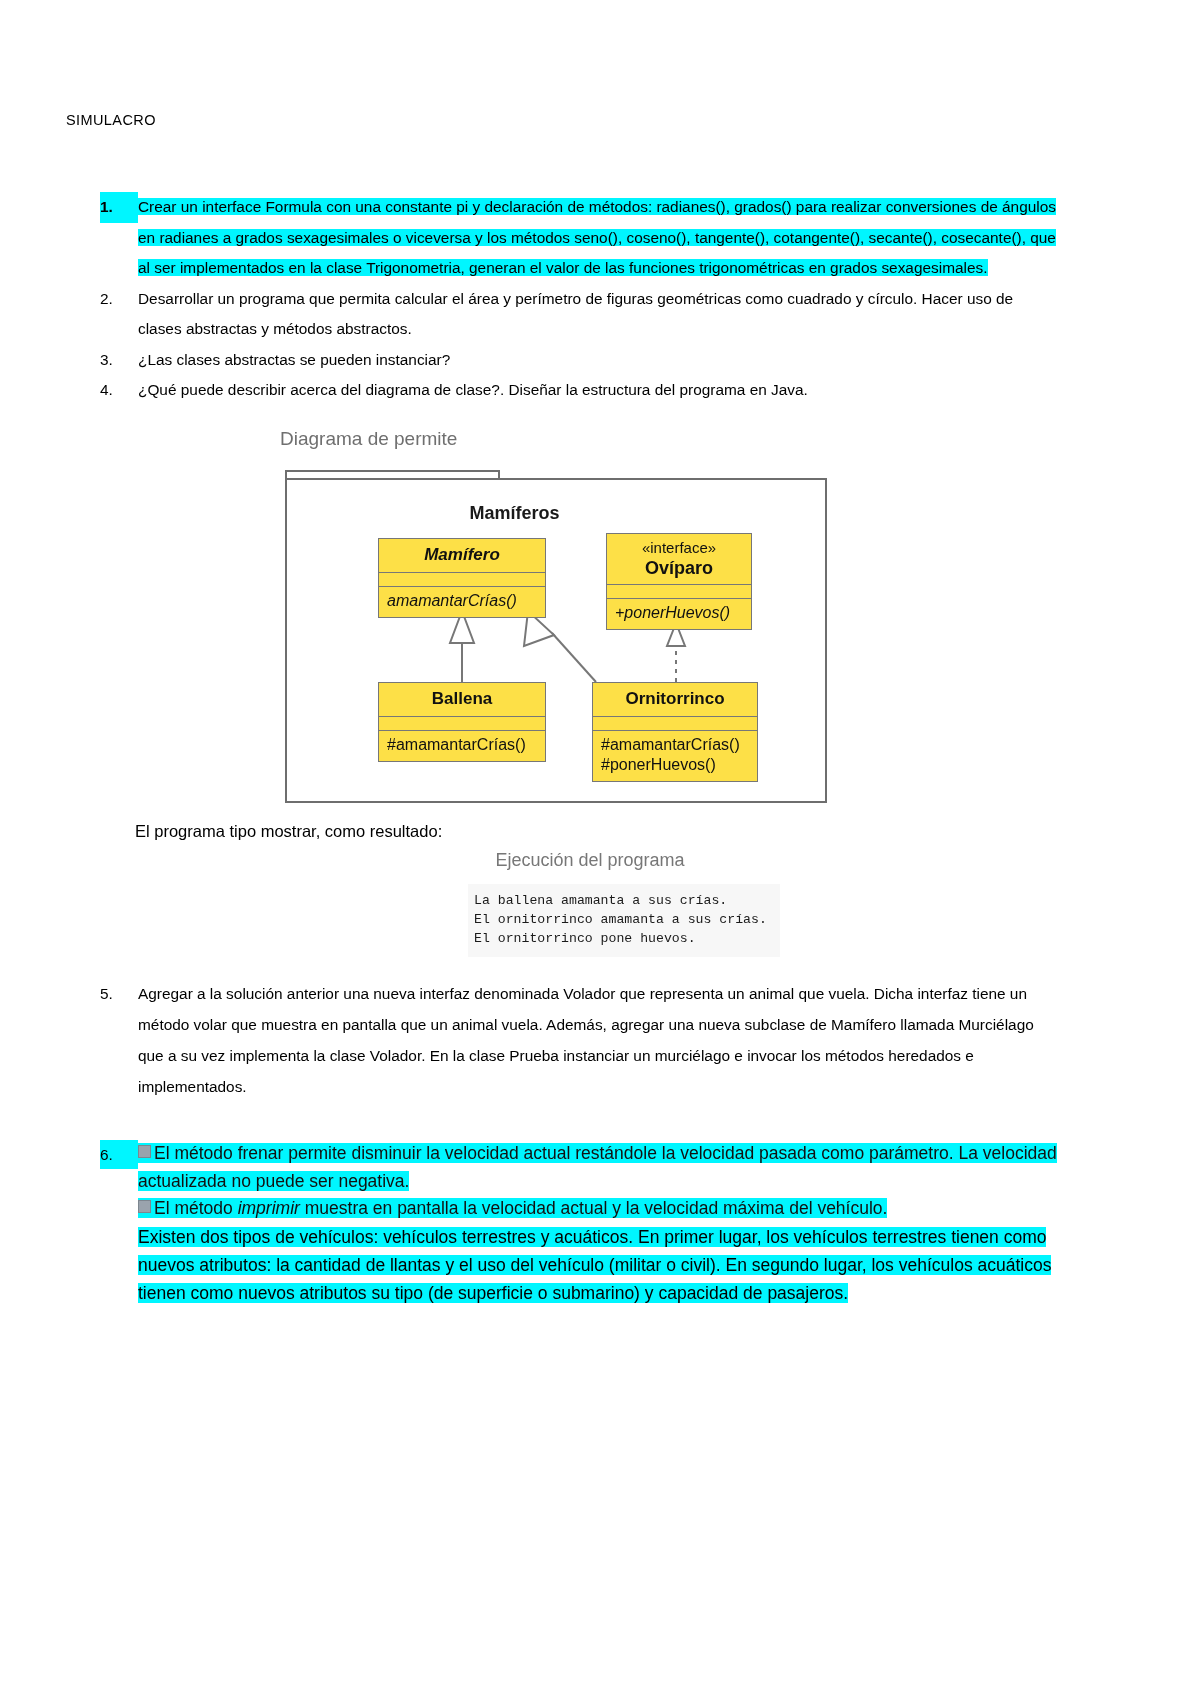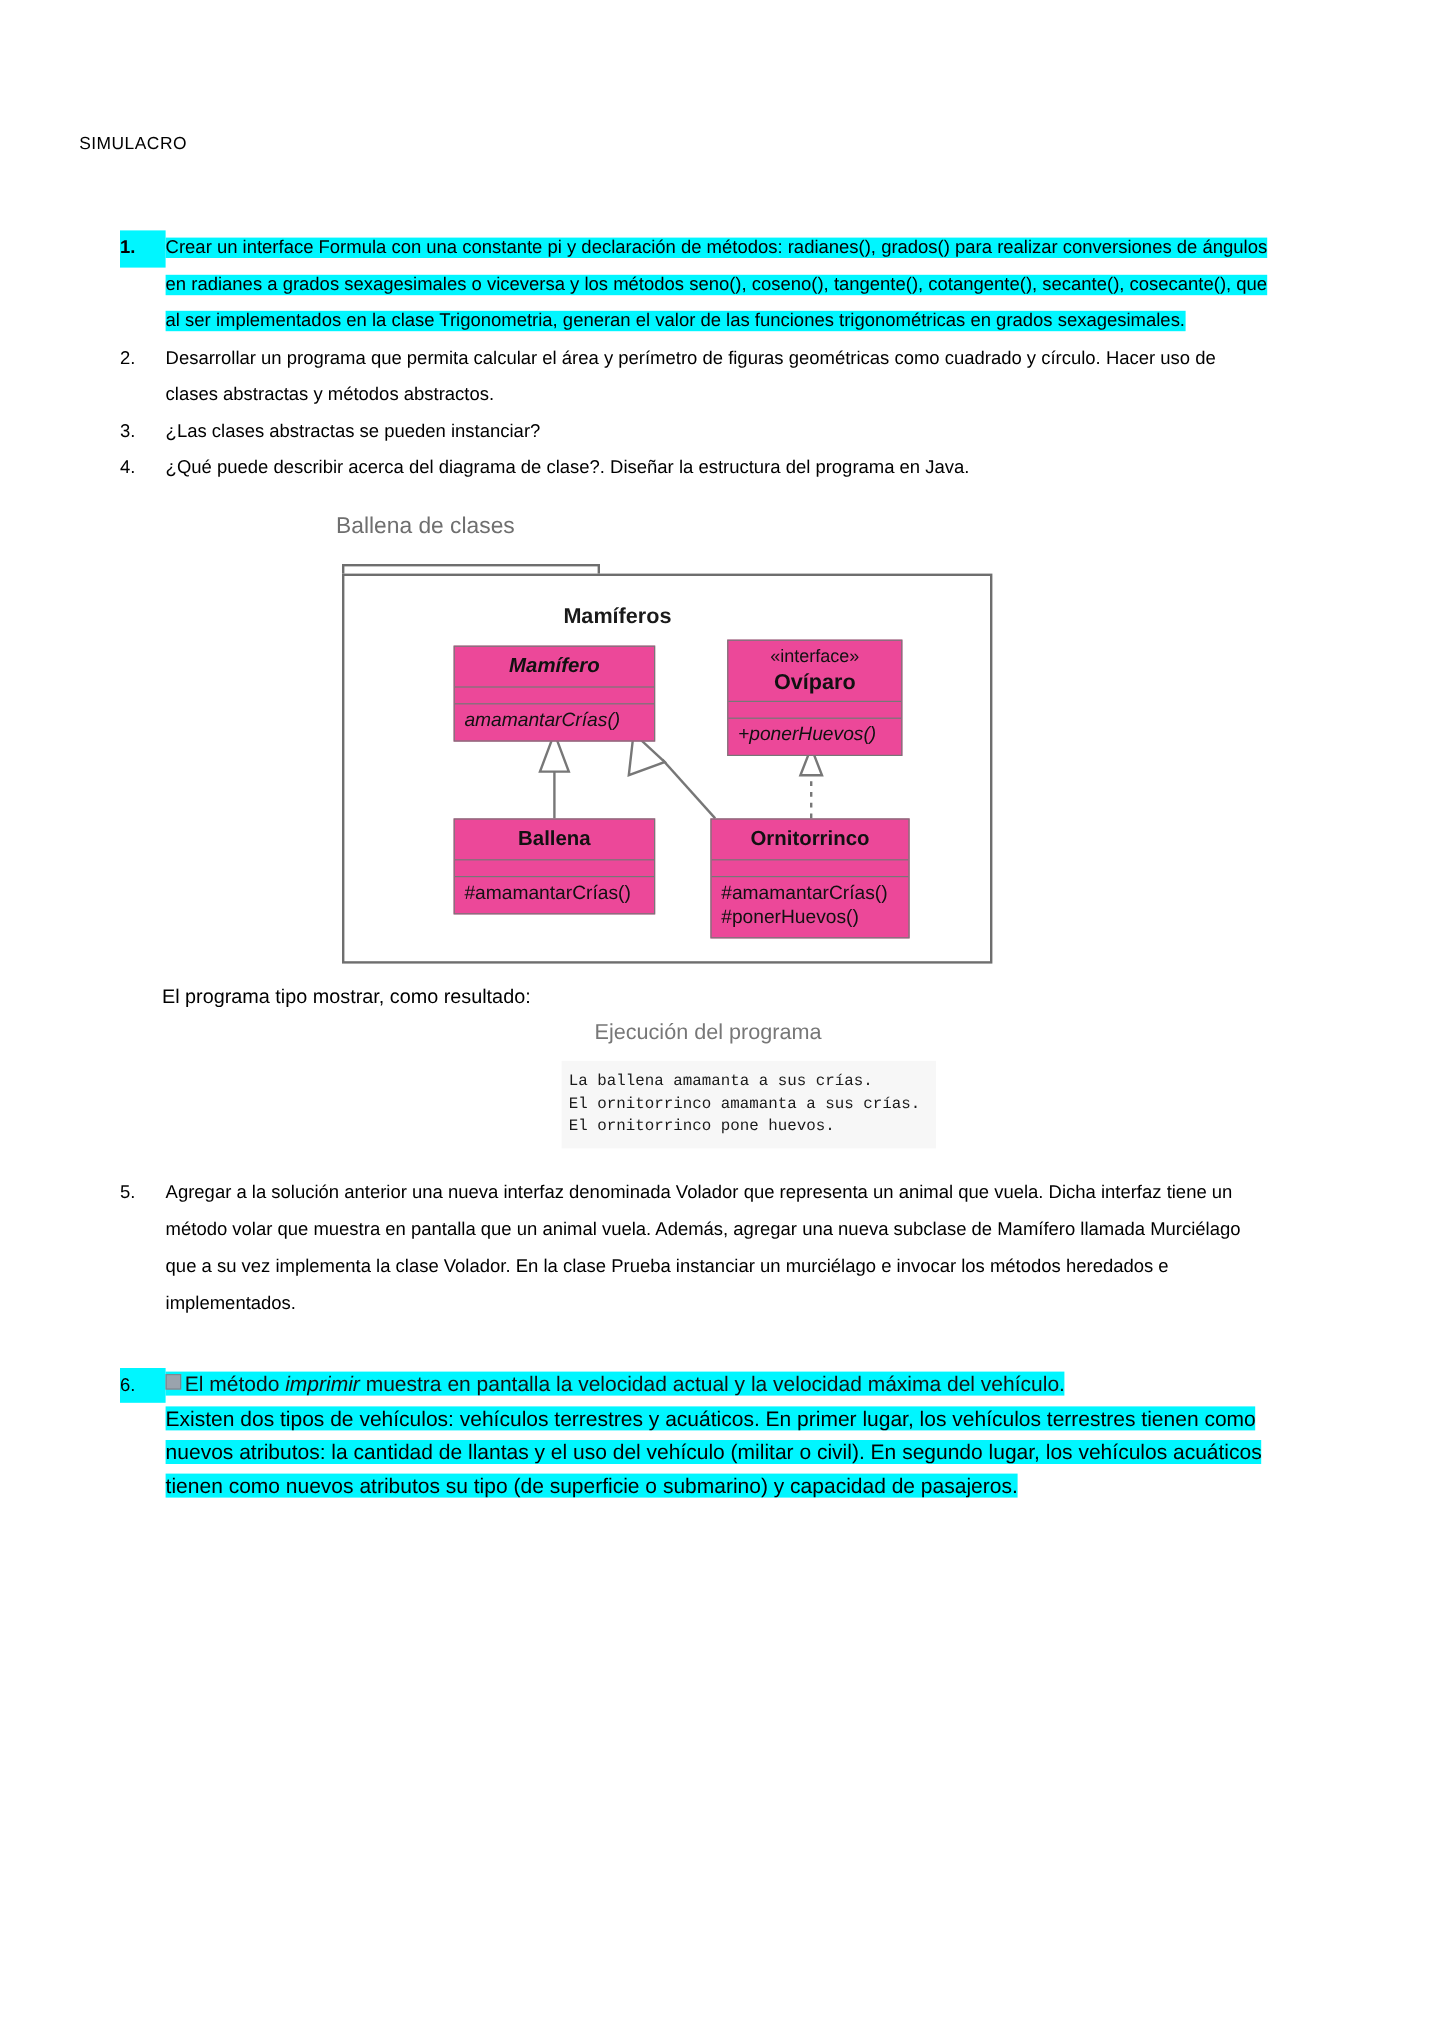--- a/index.html
+++ b/index.html
@@ -147,21 +147,21 @@
     width: 459px;
     text-align: center;
     font-size: 18px;
     font-weight: bold;
     color: #1a1a1a;
   }
 
   .uml {
     position: absolute;
     border: 1.6px solid #777;
-    background: #ec4899;
+    background: #fde047;
     box-sizing: border-box;
   }
   .uml .hdr {
     text-align: center;
     font-size: 17px;
     padding: 6px 4px 7px;
     border-bottom: 1.6px solid #777;
     color: #111;
   }
   .uml .hdr.italic-bold { font-style: italic; font-weight: bold; }
@@ -248,21 +248,21 @@
       <span class="body">¿Las clases abstractas se pueden instanciar?</span>
     </div>
     <div class="li">
       <span class="num">4.</span>
       <span class="body">¿Qué puede describir acerca del diagrama de clase?. Diseñar la estructura del programa en Java.</span>
     </div>
   </div>
 
   <div class="diagram-wrap">
 
-    <div class="diagram-caption">Ballena de clases</div>
+    <div class="diagram-caption">Diagrama de permite</div>
 
     <div class="pkg-tab"></div>
     <div class="pkg"></div>
     <div class="pkg-tab-mask"></div>
     <div class="pkg-title">Mamíferos</div>
 
     <svg class="links" viewBox="0 0 1200 400">
 
       <line x1="462" y1="267" x2="462" y2="228" stroke="#777" stroke-width="2"></line>
       <polygon points="462,196 450,228 474,228" fill="#ffffff" stroke="#777" stroke-width="2"></polygon>
@@ -319,20 +319,21 @@
       <span class="body">Agregar a la solución anterior una nueva interfaz denominada Volador que representa un animal que vuela. Dicha interfaz tiene un método volar que muestra en pantalla que un animal vuela. Además, agregar una nueva subclase de Mamífero llamada Murciélago que a su vez implementa la clase Volador. En la clase Prueba instanciar un murciélago e invocar los métodos heredados e implementados.</span>
     </div>
   </div>
 
   <div class="olist" id="block6">
     <div class="li">
       <span class="num hl">6.</span>
       <span class="body">
 
         <span class="sub-bullets">
+          <span class="bullet-line"><span class="hl"><span class="sq"></span><span>El método frenar permite disminuir la velocidad actual restándole la velocidad pasada como parámetro. La velocidad actualizada no puede ser negativa.</span></span></span>
           <span class="bullet-line"><span class="hl"><span class="sq"></span><span>El método </span><span class="italic">imprimir</span><span> muestra en pantalla la velocidad actual y la velocidad máxima del vehículo.</span></span></span>
         </span>
 
         <span class="para6" style="display:block"><span class="hl">Existen dos tipos de vehículos: vehículos terrestres y acuáticos. En primer lugar, los vehículos terrestres tienen como nuevos atributos: la cantidad de llantas y el uso del vehículo (militar o civil). En segundo lugar, los vehículos acuáticos tienen como nuevos atributos su tipo (de superficie o submarino) y capacidad de pasajeros.</span></span>
       </span>
     </div>
   </div>
 
 </div>
 

